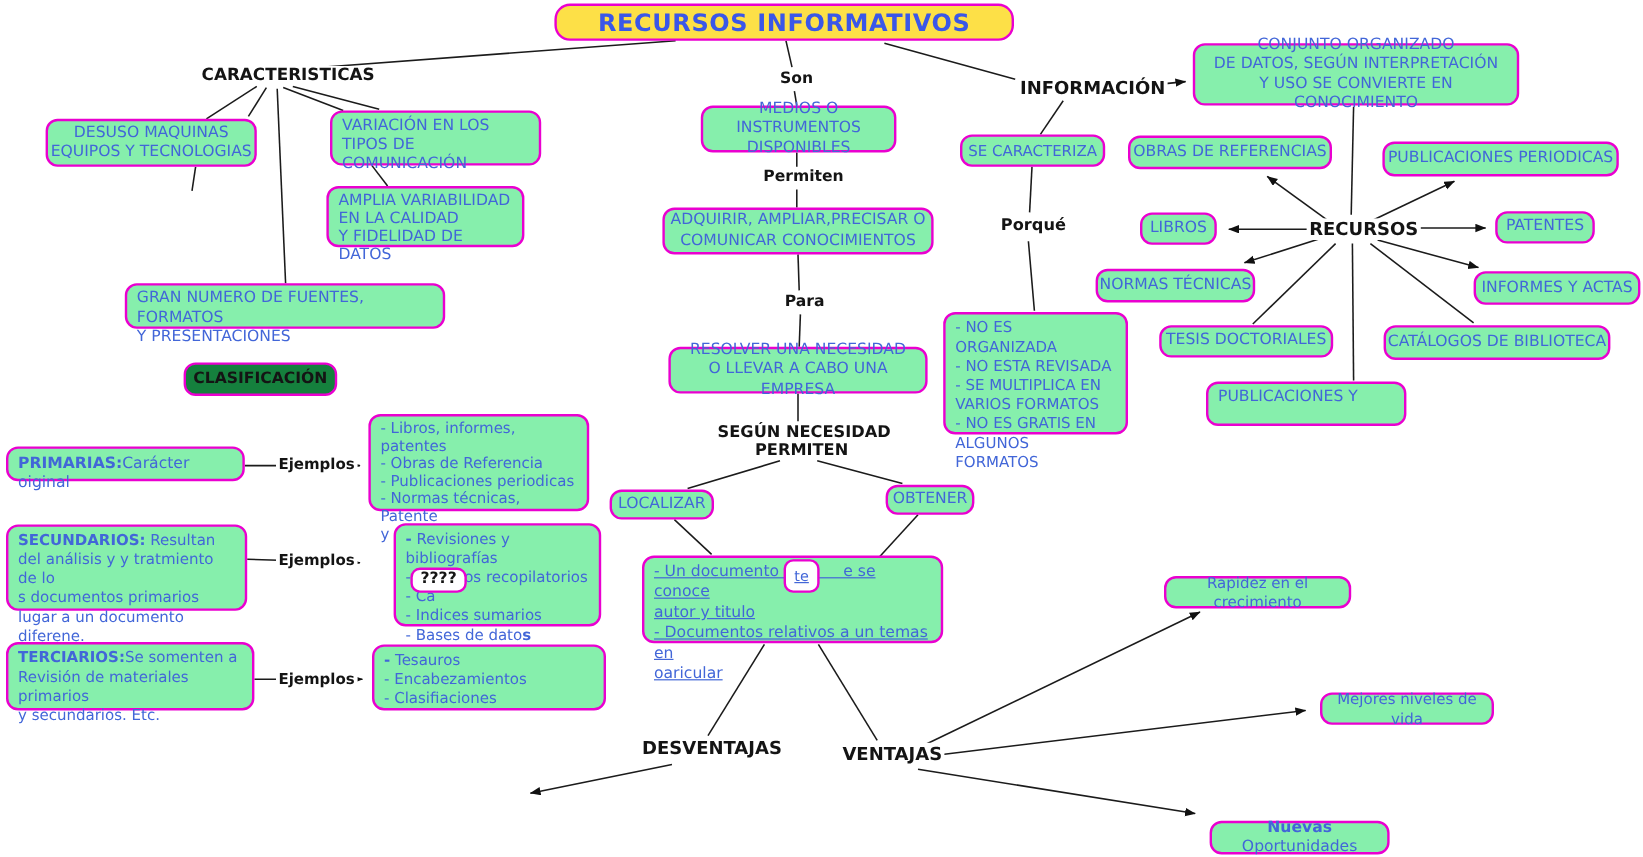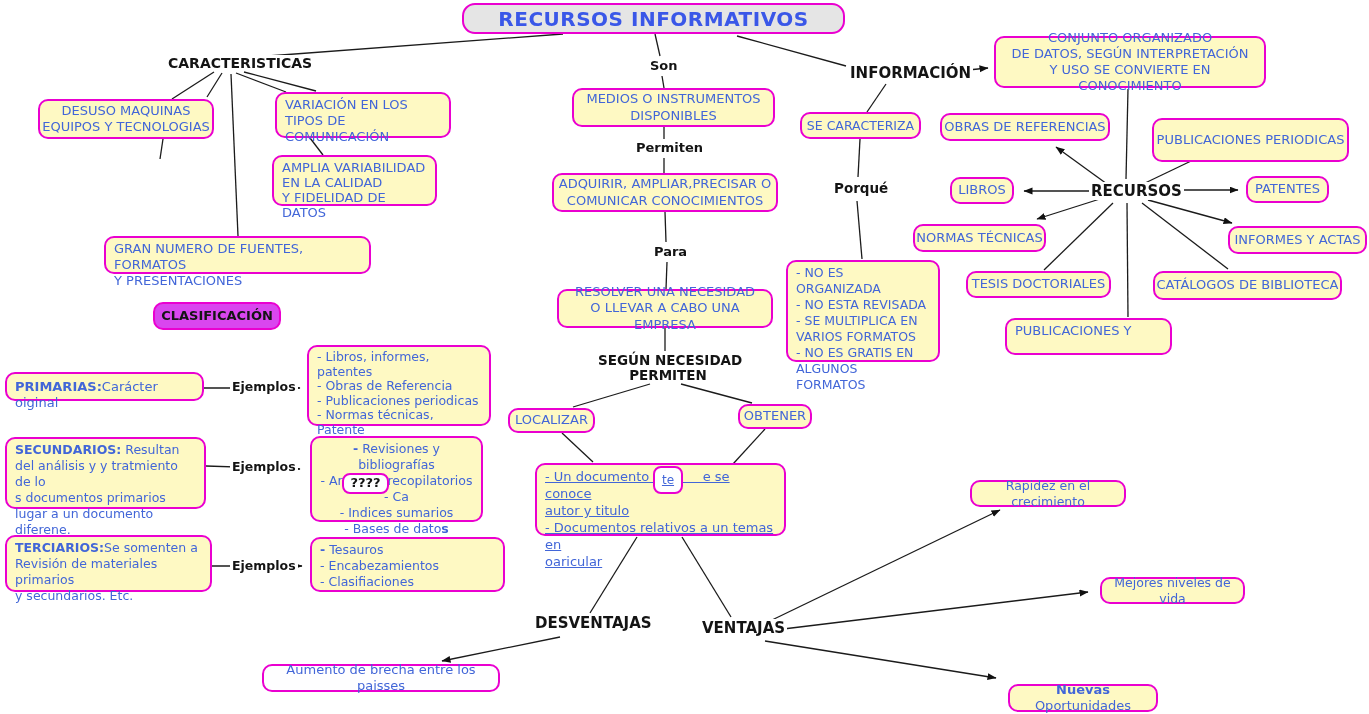--- a/index.html
+++ b/index.html
@@ -1,30 +1,30 @@
 <!DOCTYPE html>
 <html><head>
 <meta charset="utf-8">
 <style>
   html,body{margin:0;padding:0;background:#ffffff;font-family:"DejaVu Sans",sans-serif;}
   #canvas{position:relative;width:1369px;height:714px;background:#ffffff;overflow:hidden;}
   #edges{position:absolute;left:0;top:0;width:1369px;height:714px;z-index:0;}
   .box{position:absolute;box-sizing:border-box;border:2px solid #ea00d0;border-radius:10px;
-       background:#fef9c3;color:#4266d8;font-size:13px;line-height:1.25;z-index:2;}
+       background:#86efac;color:#4266d8;font-size:13px;line-height:1.25;z-index:2;}
   .center{display:flex;flex-direction:column;align-items:center;justify-content:center;text-align:center;}
   .leftbox{padding:3px 8px;text-align:left;}
   .blackbox{color:#141414;font-weight:bold;}
   .whitebg{background:#fefeff;}
   .overlay{z-index:5;}
   .lbl{position:absolute;font-weight:bold;color:#141414;background:#ffffff;padding:0 2px;
        white-space:nowrap;z-index:3;font-size:13px;}
   .lbl-big{font-size:15px;}
   .lbl-ctr{text-align:center;}
   .title-box{position:absolute;left:462px;top:3px;width:383px;height:31px;box-sizing:border-box;
-       border:2px solid #ea00d0;border-radius:13px;background:#e5e5e5;z-index:2;
+       border:2px solid #ea00d0;border-radius:13px;background:#fde047;z-index:2;
        display:flex;align-items:center;justify-content:center;
        color:#3a57e8;font-size:20px;font-weight:bold;letter-spacing:0.5px;}
   .u{text-decoration:underline;}
   .bb{font-weight:bold;}
   .ln{line-height:16px;}
 </style>
 </head>
 <body>
 
 <div id="canvas">
@@ -113,42 +113,42 @@
   </div>
   <div class="box leftbox" style="left:272px;top:155px;width:165px;height:51px;line-height:15px;">
     <div>AMPLIA VARIABILIDAD</div>
     <div>EN LA CALIDAD</div>
     <div>Y FIDELIDAD DE DATOS</div>
   </div>
   <div class="box leftbox" style="left:104px;top:236px;width:267px;height:38px;">
     <div class="ln">GRAN NUMERO DE FUENTES, FORMATOS</div>
     <div class="ln">Y PRESENTACIONES</div>
   </div>
-  <div class="box center blackbox" style="left:153px;top:302px;width:128px;height:28px;background:#d946ef;">
+  <div class="box center blackbox" style="left:153px;top:302px;width:128px;height:28px;background:#15803d;">
     <div>CLASIFICACIÓN</div>
   </div>
 
   <div class="box leftbox" style="left:5px;top:372px;width:199px;height:29px;padding-top:5px;">
     <span class="bb">PRIMARIAS:</span><span>Carácter oiginal</span>
   </div>
   <div class="box leftbox" style="left:307px;top:345px;width:184px;height:81px;line-height:14.6px;font-size:12.5px;">
     <div>- Libros, informes, patentes</div>
     <div>- Obras de Referencia</div>
     <div>- Publicaciones periodicas</div>
     <div>- Normas técnicas, Patente</div>
     <div>y documentos</div>
   </div>
 
   <div class="box leftbox" style="left:5px;top:437px;width:201px;height:72px;line-height:16px;font-size:12.5px;">
     <div><span class="bb">SECUNDARIOS:</span><span> Resultan</span></div>
     <div>del análisis y y tratmiento de lo</div>
     <div>s documentos primarios</div>
     <div>lugar a un documento diferene.</div>
   </div>
-  <div class="box leftbox" style="left:310px;top:436px;width:173px;height:86px;line-height:16px;font-size:12.5px;text-align:center;">
+  <div class="box leftbox" style="left:328px;top:436px;width:173px;height:86px;line-height:16px;font-size:12.5px;">
     <div><span class="bb">-</span><span> Revisiones y bibliografías</span></div>
     <div>- Artículos recopilatorios</div>
     <div>- Ca</div>
     <div>- Indices sumarios</div>
     <div><span>- Bases de dato</span><span class="bb">s</span></div>
   </div>
   <div class="box center blackbox whitebg overlay" style="left:342px;top:473px;width:47px;height:21px;border-radius:8px;">
     <div>????</div>
   </div>
 
@@ -156,21 +156,21 @@
     <div><span class="bb">TERCIARIOS:</span><span>Se somenten a</span></div>
     <div>Revisión de materiales primarios</div>
     <div>y secundarios. Etc.</div>
   </div>
   <div class="box leftbox" style="left:310px;top:537px;width:195px;height:55px;line-height:16px;font-size:12.5px;">
     <div><span class="bb">-</span><span> Tesauros</span></div>
     <div>- Encabezamientos</div>
     <div>- Clasifiaciones</div>
   </div>
 
-  <div class="box center" style="left:572px;top:88px;width:203px;height:39px;">
+  <div class="box center" style="left:584px;top:88px;width:163px;height:39px;">
     <div>MEDIOS O INSTRUMENTOS</div>
     <div>DISPONIBLES</div>
   </div>
   <div class="box center" style="left:552px;top:173px;width:226px;height:39px;">
     <div>ADQUIRIR, AMPLIAR,PRECISAR O</div>
     <div>COMUNICAR CONOCIMIENTOS</div>
   </div>
   <div class="box center" style="left:557px;top:289px;width:216px;height:39px;">
     <div>RESOLVER UNA NECESIDAD</div>
     <div>O LLEVAR A CABO UNA EMPRESA</div>
@@ -195,21 +195,21 @@
     <div>CONJUNTO ORGANIZADO</div>
     <div>DE DATOS, SEGÚN INTERPRETACIÓN</div>
     <div>Y USO SE CONVIERTE EN CONOCIMIENTO</div>
   </div>
   <div class="box center" style="left:800px;top:112px;width:121px;height:27px;font-size:12.5px;">
     <div>SE CARACTERIZA</div>
   </div>
   <div class="box center" style="left:940px;top:113px;width:170px;height:28px;">
     <div>OBRAS DE REFERENCIAS</div>
   </div>
-  <div class="box center" style="left:1152px;top:118px;width:197px;height:44px;">
+  <div class="box center" style="left:1152px;top:118px;width:197px;height:29px;">
     <div>PUBLICACIONES PERIODICAS</div>
   </div>
   <div class="box center" style="left:950px;top:177px;width:64px;height:27px;">
     <div>LIBROS</div>
   </div>
   <div class="box center" style="left:1246px;top:176px;width:83px;height:27px;">
     <div>PATENTES</div>
   </div>
   <div class="box center" style="left:913px;top:224px;width:133px;height:28px;">
     <div>NORMAS TÉCNICAS</div>
@@ -228,23 +228,20 @@
   </div>
   <div class="box leftbox" style="left:786px;top:260px;width:154px;height:102px;line-height:16px;font-size:12.5px;">
     <div>- NO ES ORGANIZADA</div>
     <div>- NO ESTA REVISADA</div>
     <div>- SE MULTIPLICA EN</div>
     <div>VARIOS FORMATOS</div>
     <div>- NO ES GRATIS EN</div>
     <div>ALGUNOS FORMATOS</div>
   </div>
 
-  <div class="box center whitebg" style="left:262px;top:664px;width:238px;height:28px;">
-    <div>Aumento de brecha entre los paisses</div>
-  </div>
   <div class="box center" style="left:970px;top:480px;width:156px;height:27px;font-size:12.5px;">
     <div>Rapidez en el crecimiento</div>
   </div>
   <div class="box center" style="left:1100px;top:577px;width:145px;height:27px;font-size:12.5px;">
     <div>Mejores niveles de vida</div>
   </div>
   <div class="box center" style="left:1008px;top:684px;width:150px;height:28px;flex-direction:column;">
     <span class="bb">Nuevas</span>
       <span> Oportunidades</span>
   </div>

